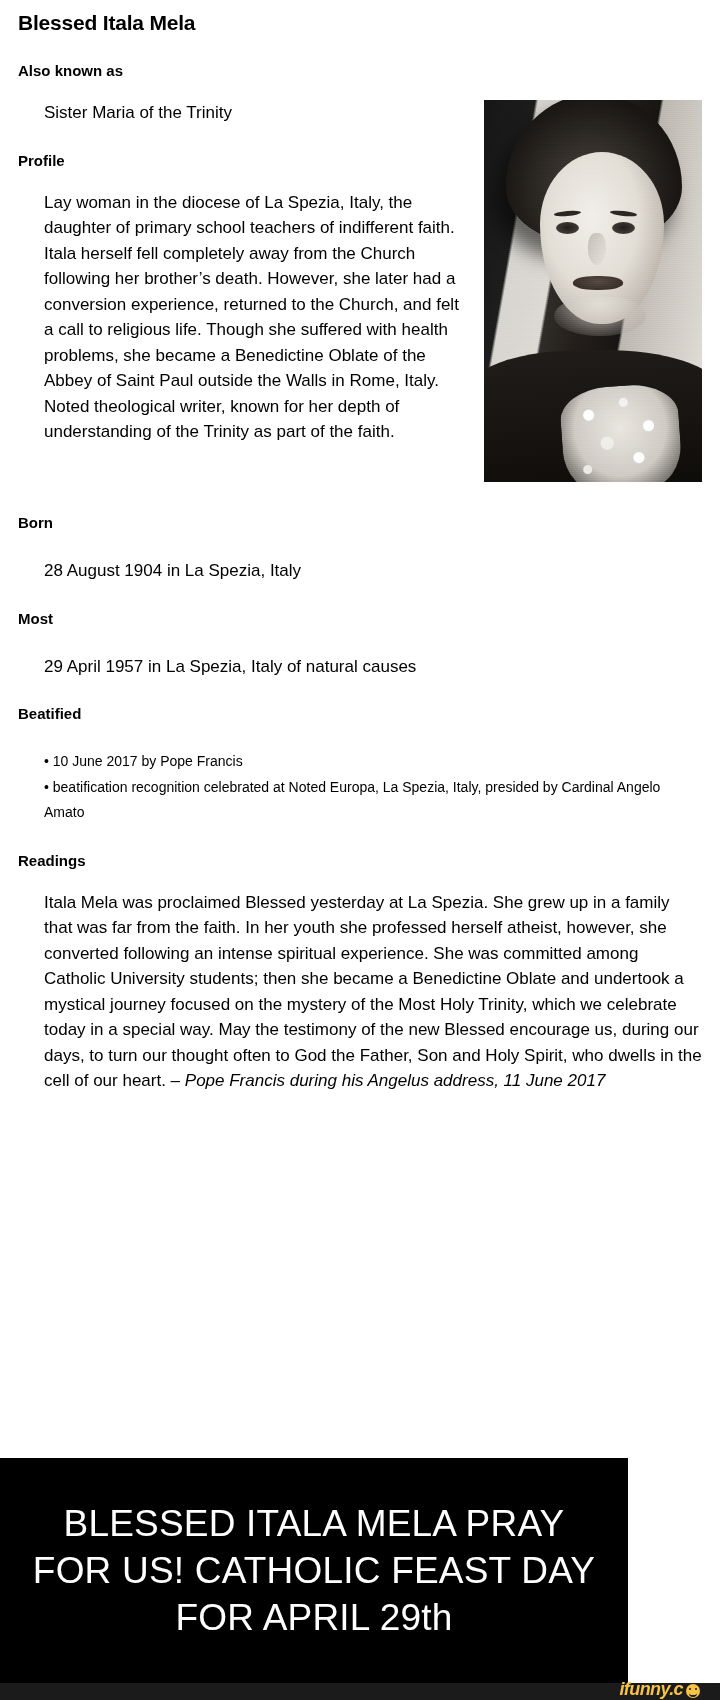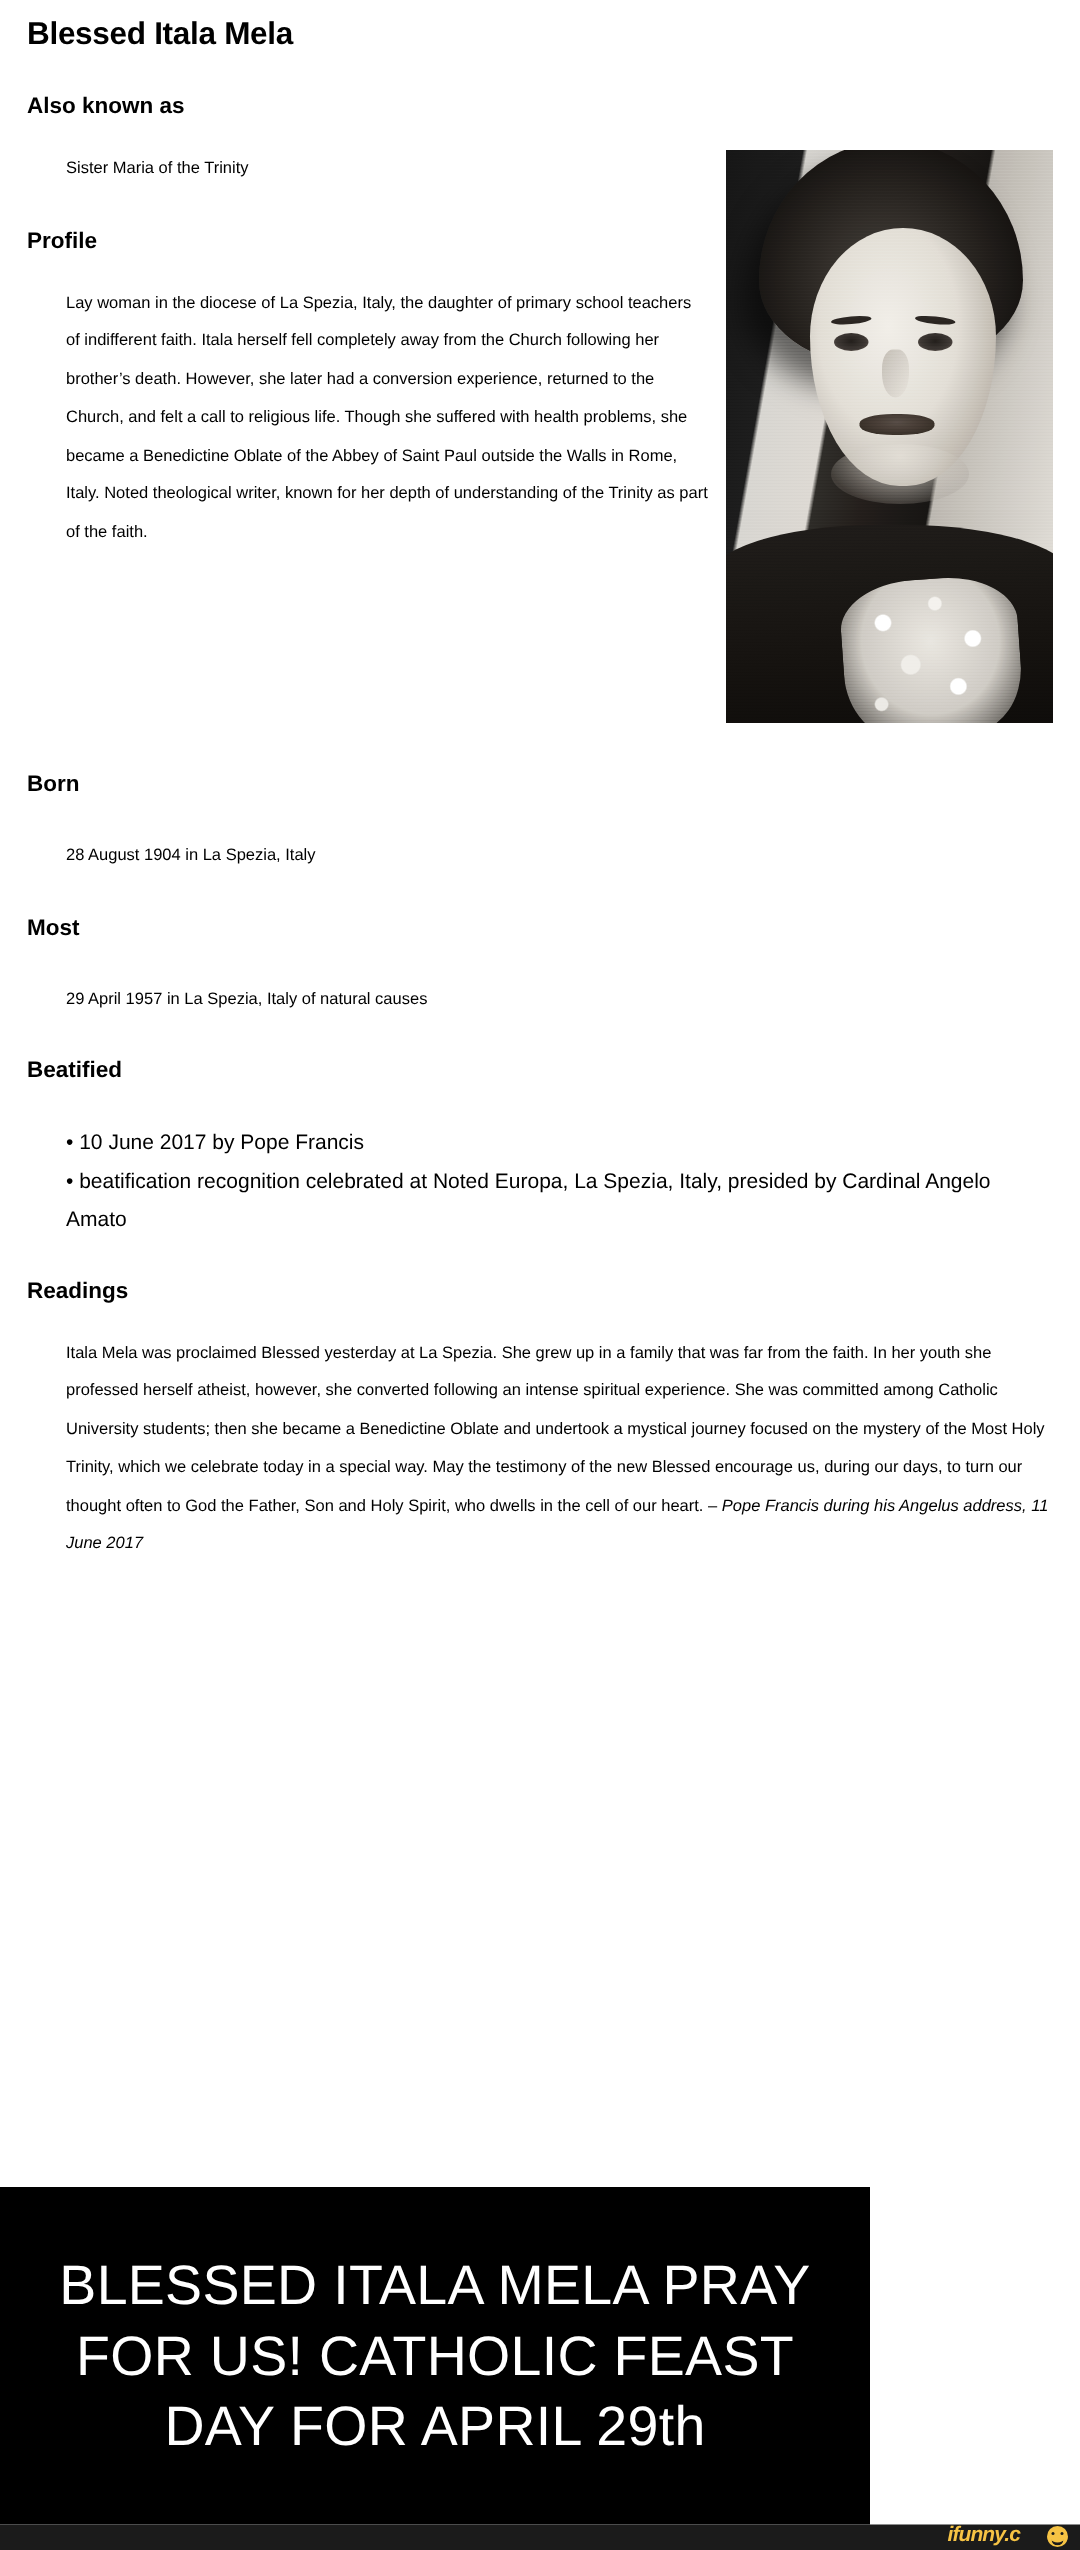--- a/index.html
+++ b/index.html
@@ -40,21 +40,21 @@
   }
 
   .section-head {
     font-size: 15px;
     font-weight: bold;
     margin: 0;
     line-height: 1.2;
   }
 
   .body-text {
-    font-size: 11px;
+    font-size: 17px;
     line-height: 25.5px;
     margin: 0;
     padding-left: 26px;
   }
 
   .portrait {
     float: right;
     width: 218px;
     height: 382px;
     margin: 0 0 6px 12px;
@@ -163,21 +163,21 @@
   .bullets {
     font-size: 14px;
     line-height: 25.5px;
     padding-left: 26px;
   }
 
   .banner {
     position: absolute;
     left: 0;
     top: 1458px;
-    width: 580px;
+    width: 628px;
     height: 225px;
     background: #000000;
     color: #ffffff;
     display: flex;
     align-items: center;
     justify-content: center;
     text-align: center;
   }
   .banner-text {
     font-size: 37px;
@@ -190,31 +190,31 @@
   .footer-bar {
     position: absolute;
     left: 0;
     top: 1683px;
     width: 720px;
     height: 17px;
     background: #1b1b1b;
   }
   .watermark {
     position: absolute;
-    right: 8px;
+    right: 20px;
     top: 1679px;
-    font-size: 14px;
+    font-size: 18px;
     font-weight: bold;
     font-style: italic;
     color: #f6c344;
     letter-spacing: -0.6px;
     line-height: 20px;
     display: flex;
     align-items: center;
-    gap: 18px;
+    gap: 3px;
   }
   .smiley {
     display: inline-block;
     width: 14px; height: 14px;
     border-radius: 50%;
     background: #f6c344;
     position: relative;
     top: 2px;
   }
   .smiley::before {

